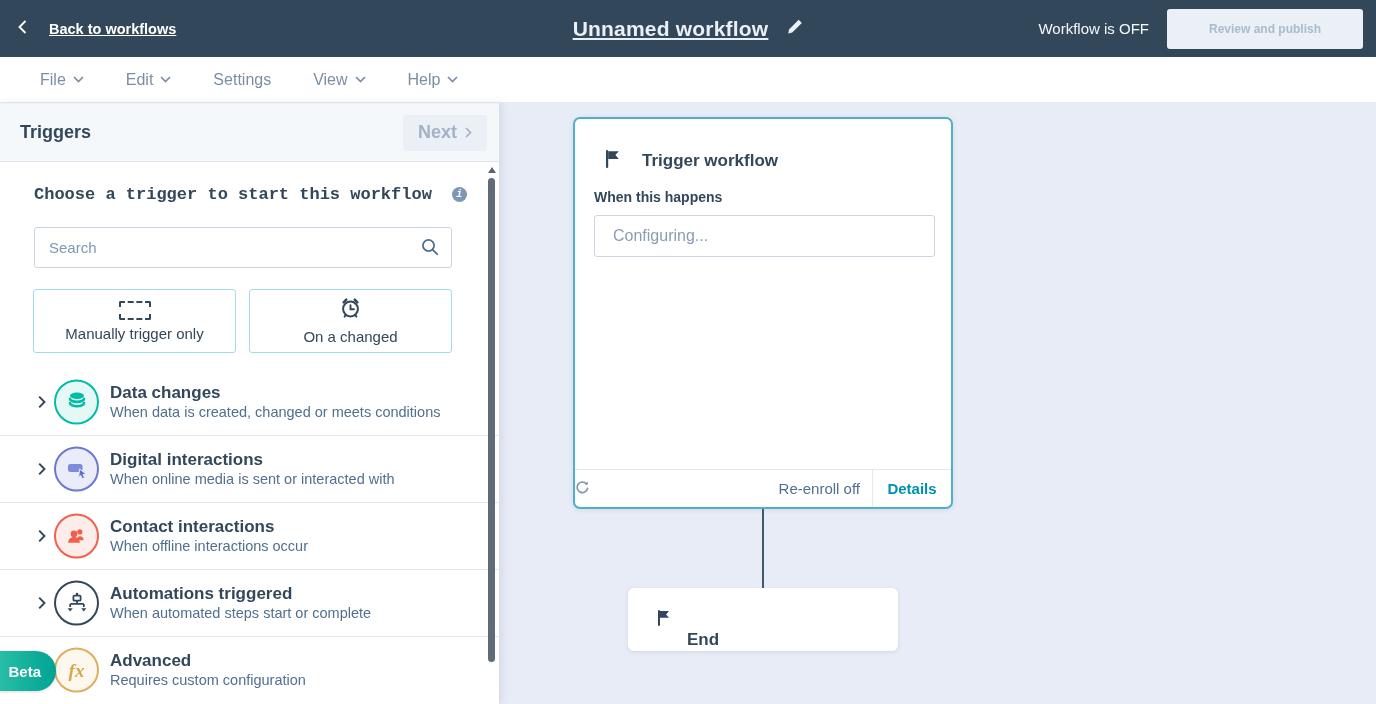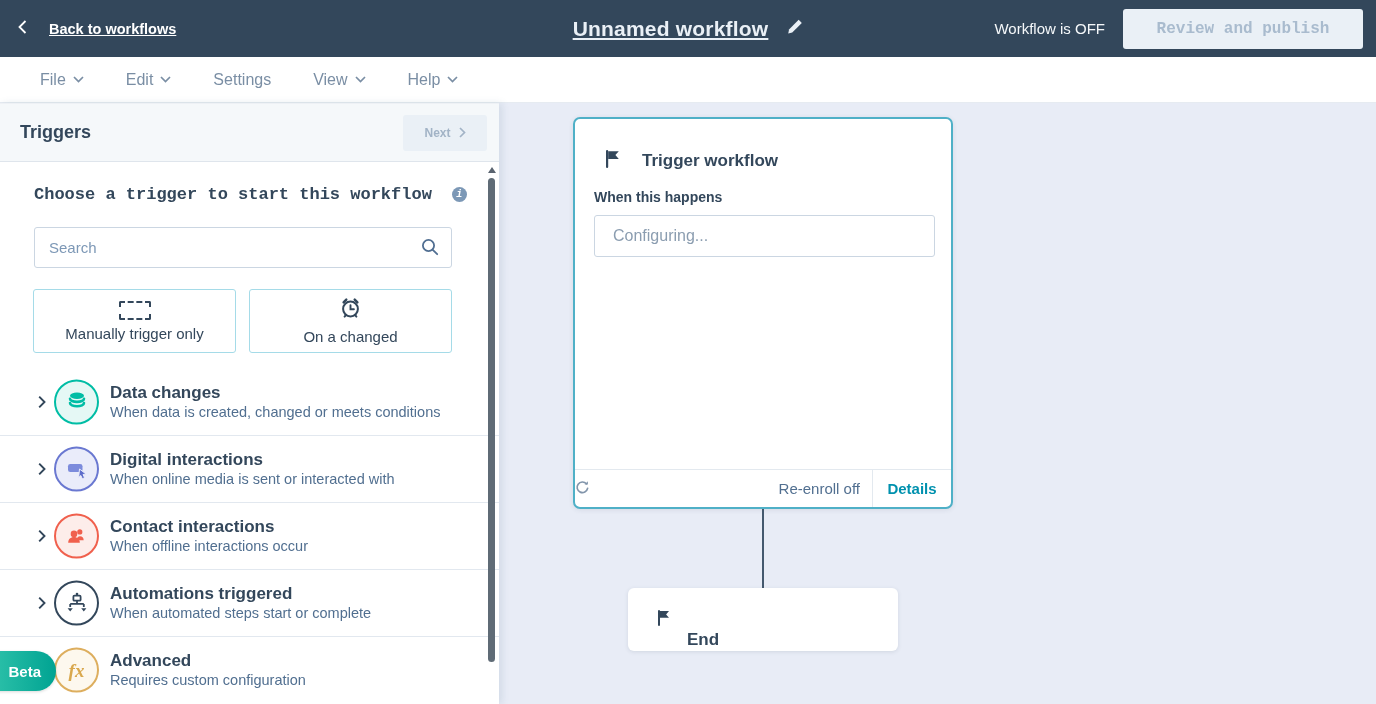--- a/index.html
+++ b/index.html
@@ -7,31 +7,31 @@
   body { font-family:"Liberation Sans", sans-serif; background:#ffffff; position:relative; }
 
   
   .topbar { position:absolute; left:0; top:0; width:1376px; height:57px; background:#33475b; display:flex; align-items:center; }
   .back-link { position:absolute; left:18px; top:0; height:57px; display:flex; align-items:center; gap:22px; color:#ffffff; font-size:14.5px; font-weight:bold; cursor:pointer; }
   .back-link .lbl { text-decoration:underline; }
   .title-wrap { position:absolute; left:50%; transform:translateX(-50%); display:flex; align-items:center; gap:18px; }
   .wf-title { color:#eaf0f6; font-size:21px; font-weight:bold; letter-spacing:.2px;text-decoration:underline; }
   .top-right { position:absolute; right:13px; top:0; height:57px; display:flex; align-items:center; gap:18px; }
   .wf-status { color:#f5f8fa; font-size:15px; }
-  .publish-btn { width:240px; height:40px; background:#eaf0f6; border:none; border-radius:3px; color:#a9bbce; font-size:16px; font-weight:bold; font-family:Liberation Mono, monospace; cursor:not-allowed; }
+  .publish-btn { width:196px; height:40px; background:#eaf0f6; border:none; border-radius:3px; color:#a9bbce; font-size:12px; font-weight:bold; font-family:Liberation Sans, sans-serif; cursor:not-allowed; }
 
   
   .menubar { position:absolute; left:0; top:57px; width:1376px; height:46px; background:#ffffff; border-bottom:1px solid #e6ebf1; display:flex; align-items:center; padding-left:40px; gap:42px; }
   .menu-item { display:flex; align-items:center; gap:7px; color:#7a8ea4; font-size:16px; font-weight:500; cursor:pointer; }
 
   
   .left-panel { position:absolute; left:0; top:103px; width:499px; height:601px; background:#ffffff; box-shadow:3px 0 7px rgba(81,111,144,0.14); z-index:2; }
   .panel-header { position:absolute; left:0; top:0; width:100%; height:59px; background:#f5f8fa; border-bottom:1px solid #dfe5ec; border-top:1px solid #eef1f5; display:flex; align-items:center; padding:0 12px 0 20px; }
   .panel-title { font-size:18px; font-weight:bold; color:#33475b; }
-  .next-btn { margin-left:auto; width:84px; height:36px; background:#eaf0f6; border:none; border-radius:3px; color:#a2b3c6; font-size:12px; font-weight:bold; font-family:inherit; display:flex; align-items:center; justify-content:center; gap:8px; cursor:not-allowed; }
+  .next-btn { margin-left:auto; width:84px; height:36px; background:#eaf0f6; border:none; border-radius:3px; color:#a2b3c6; font-size:18px; font-weight:bold; font-family:inherit; display:flex; align-items:center; justify-content:center; gap:8px; cursor:not-allowed; }
   .panel-body { position:absolute; left:0; top:60px; width:100%; height:541px; }
 
   .panel-heading { position:absolute; left:34px; top:22px; font-size:17px; font-weight:bold; color:#33475b; display:flex; align-items:center; gap:20px;font-family:Liberation Mono, monospace; }
   .info-dot { width:15px; height:15px; border-radius:50%; background:#7c98b6; color:#ffffff; font-size:10px; font-weight:bold; font-style:italic; display:inline-flex; align-items:center; justify-content:center; cursor:pointer; }
 
   .search-wrap { position:absolute; left:34px; top:64px; width:418px; height:41px; }
   .search-input { width:100%; height:100%; border:1px solid #cbd6e2; border-radius:3px; padding:0 40px 0 14px; font-size:15px; color:#33475b; font-family:inherit; background:#ffffff; outline:none; }
   .search-input::placeholder { color:#7d98b6; }
   .search-icon { position:absolute; right:13px; top:11px; }
 

